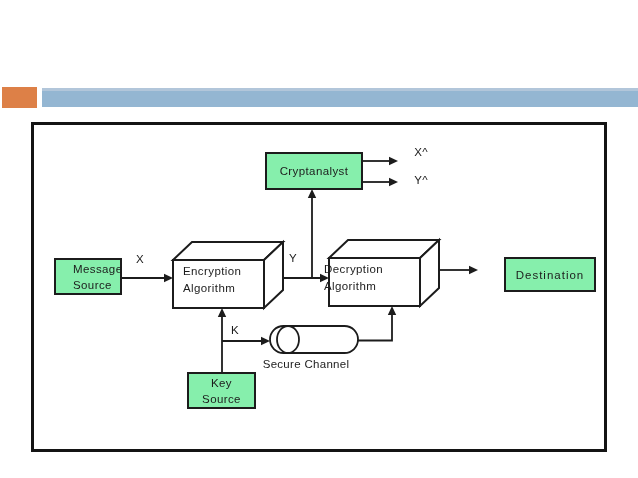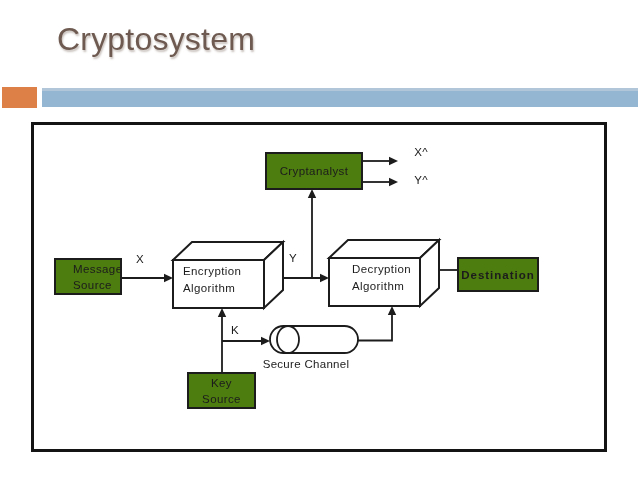--- a/index.html
+++ b/index.html
@@ -26,51 +26,50 @@
   }
   
   .frame{
     position:absolute;left:31px;top:122px;width:576px;height:330px;
     border:3px solid #141414;background:#ffffff;box-sizing:border-box;z-index:1;
   }
   svg.canvas{position:absolute;left:0;top:0;z-index:2;}
   
   .box{
     position:absolute;z-index:3;box-sizing:border-box;
-    border:2px solid #1c1c1c;background:#4d7c0f;
+    border:2px solid #1c1c1c;background:#86efac;
     display:flex;flex-direction:column;justify-content:center;align-items:center;
     font-size:11.5px;line-height:16px;color:#1c1c1c;letter-spacing:0.4px;
   }
   .box.left-align{align-items:flex-start;padding-left:17px;}
   .cube-label{
     position:absolute;z-index:3;font-size:11.5px;line-height:16.5px;
     color:#1c1c1c;letter-spacing:0.4px;white-space:nowrap;
   }
   .flow-label{
     position:absolute;z-index:3;font-size:11.5px;color:#1c1c1c;
     text-align:center;letter-spacing:0.3px;white-space:nowrap;
   }
   #box-cryptanalyst{left:265px;top:152px;width:98px;height:38px;}
   #box-message-source{left:54px;top:258px;width:68px;height:37px;}
-  #box-destination{left:457px;top:257px;width:82px;height:35px;letter-spacing:1px;font-weight:bold;}
+  #box-destination{left:504px;top:257px;width:92px;height:35px;letter-spacing:1px;}
   #box-key-source{left:187px;top:372px;width:69px;height:37px;justify-content:flex-end;}
   #label-encryption{left:183px;top:263px;}
-  #label-decryption{left:352px;top:261px;}
+  #label-decryption{left:324px;top:261px;}
   #label-x{left:130px;top:253px;width:20px;}
   #label-y{left:283px;top:252px;width:20px;}
   #label-k{left:226px;top:324px;width:18px;}
   #label-xhat{left:406px;top:146px;width:30px;}
   #label-yhat{left:406px;top:174px;width:30px;}
   #label-secure-channel{left:254px;top:358px;width:104px;}
 </style>
 </head>
 <body>
 
 <div class="title">
-  <div>Cryptosystem</div>
 </div>
 <div class="accent-orange"></div>
 <div class="accent-blue"></div>
 
 <div class="frame"></div>
 
 <svg class="canvas" width="638" height="478" viewBox="0 0 638 478">
 
   <g stroke="#1c1c1c" stroke-width="2" fill="#ffffff" stroke-linejoin="miter">
     <path d="M173 260 L192 242 L283 242 L264 260 Z"></path>

